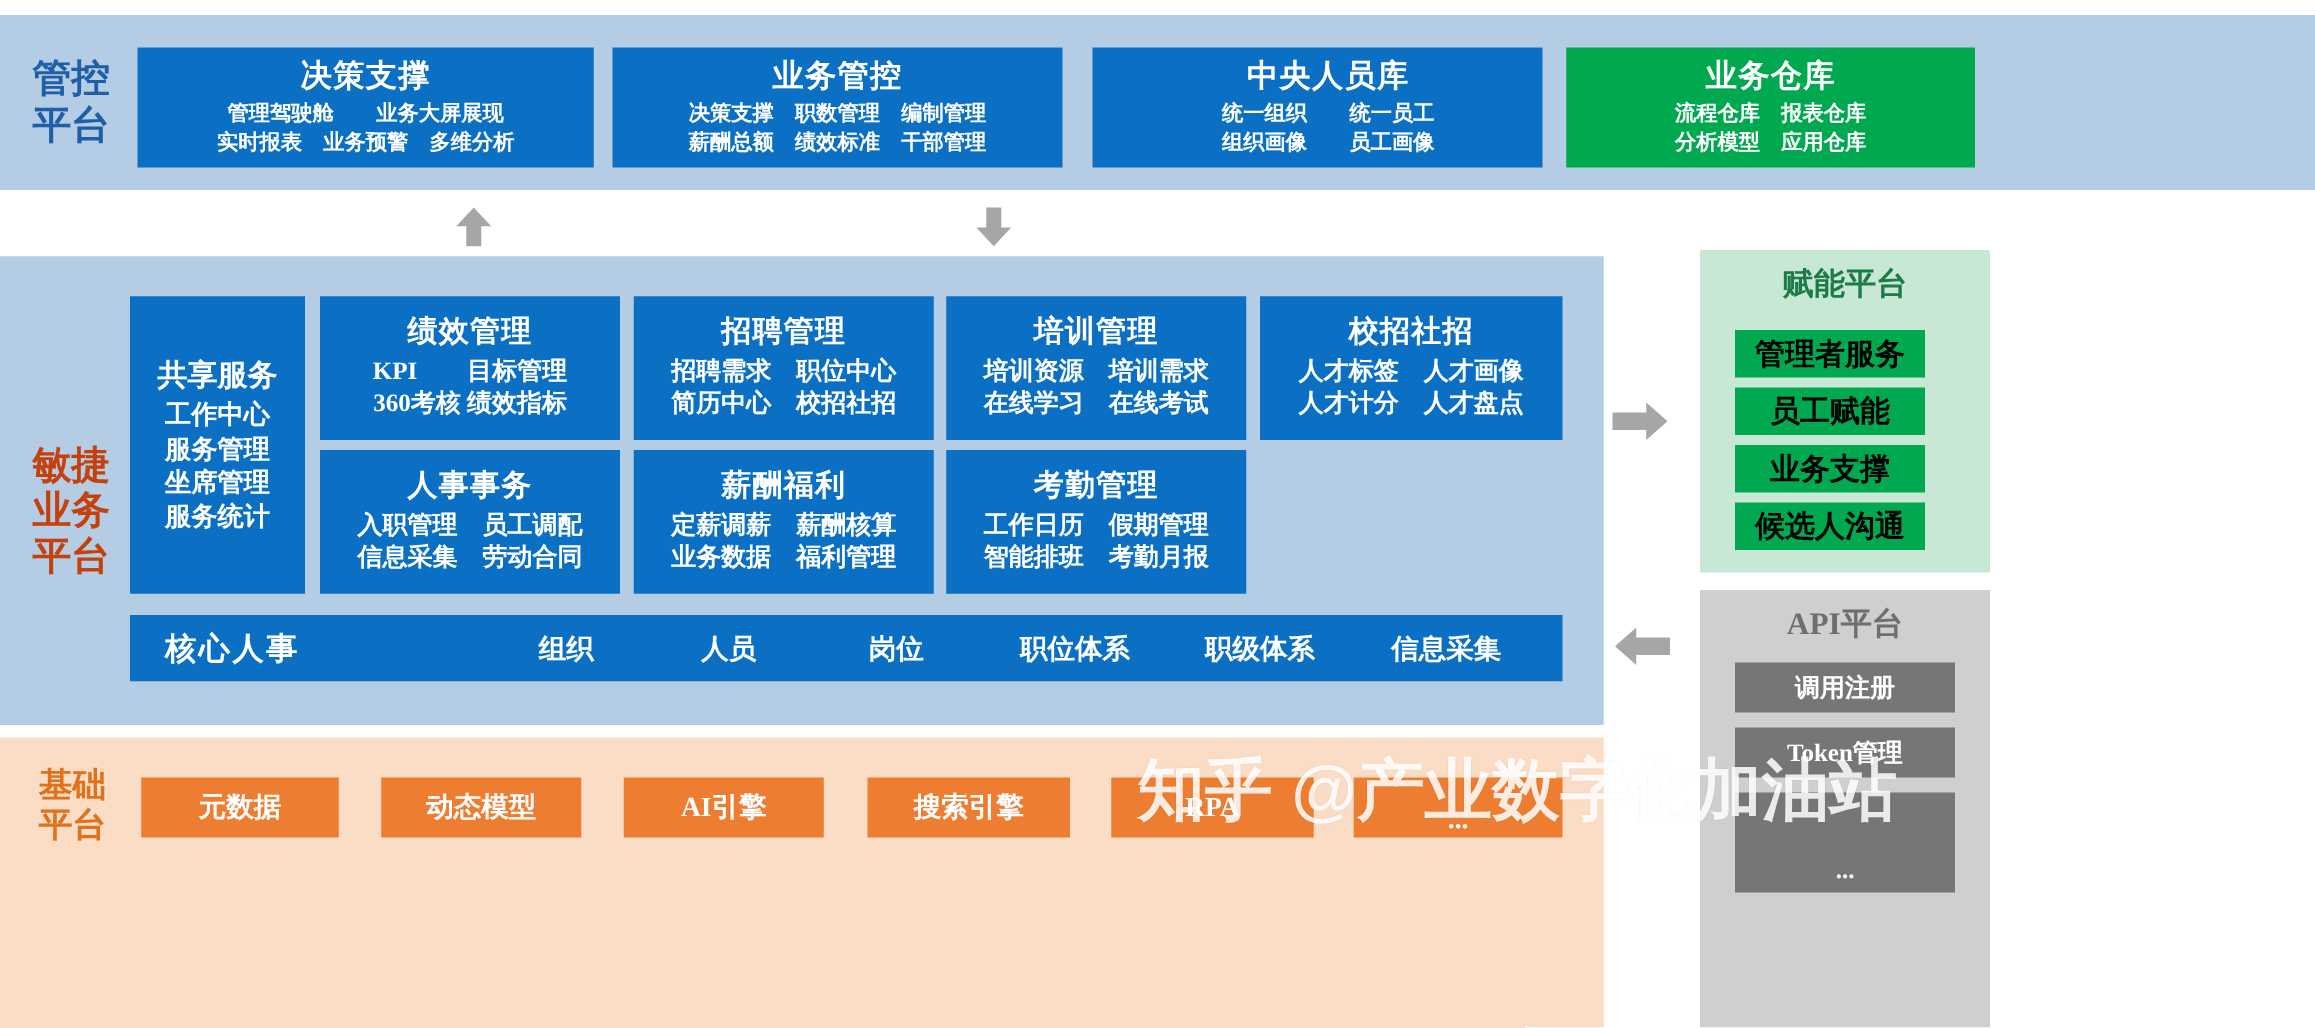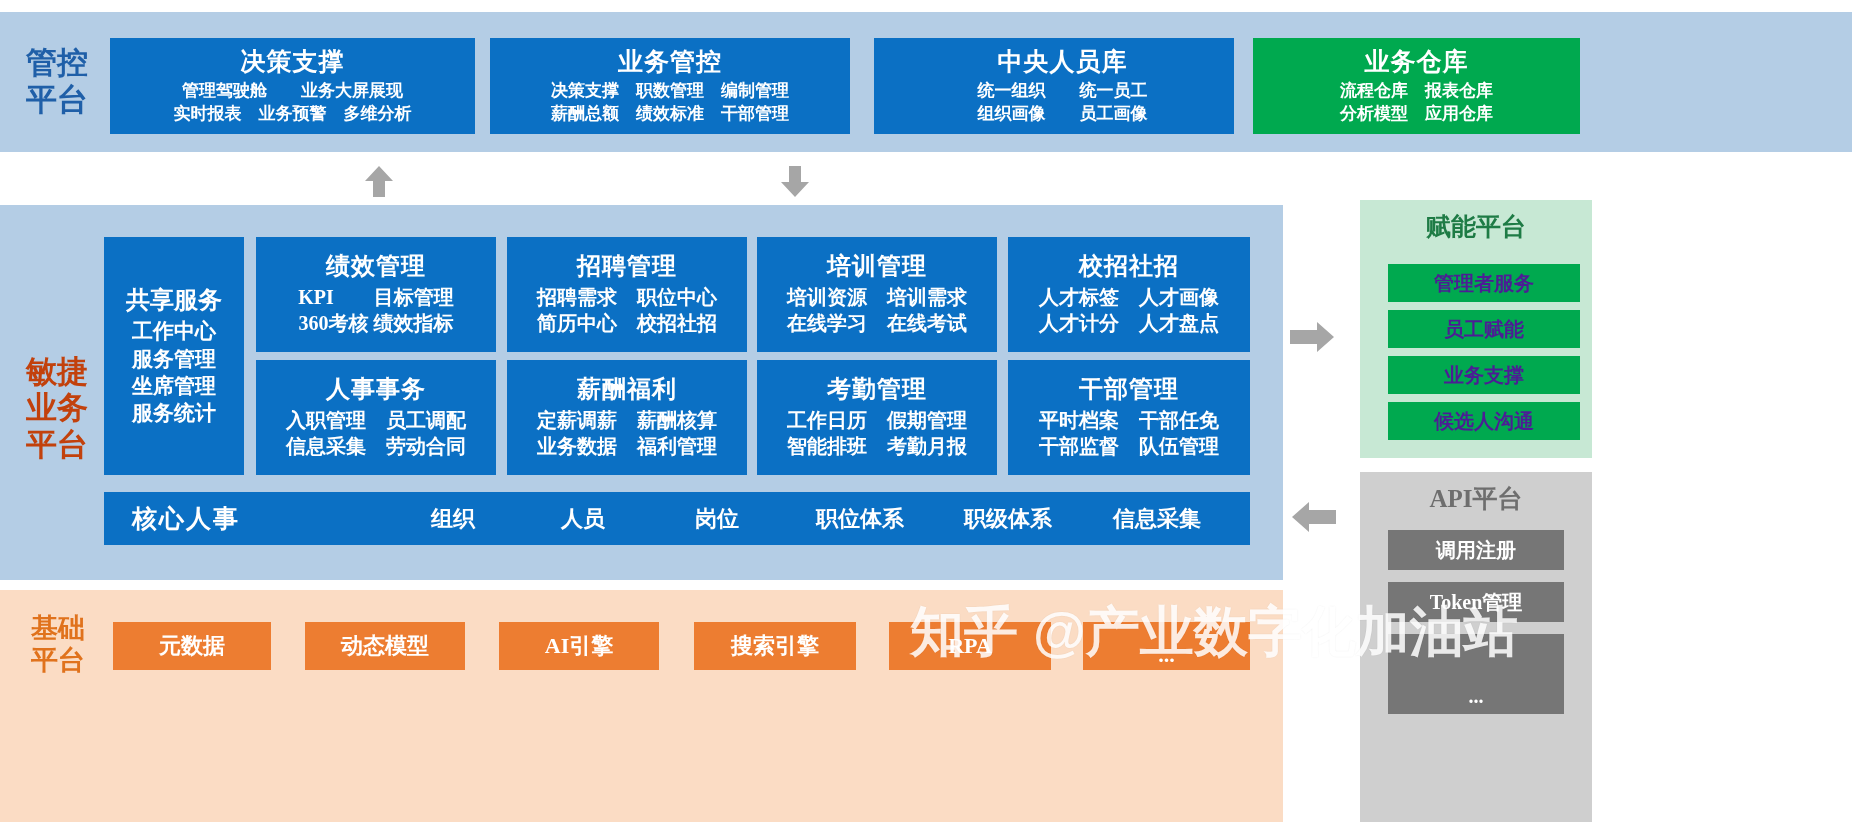--- a/index.html
+++ b/index.html
@@ -59,22 +59,22 @@
     color:#fff;display:flex;align-items:center;box-sizing:border-box;padding-left:28px;
   }
   #core .core-title{font-size:25px;font-weight:bold;letter-spacing:2px;width:256px;}
   #core .core-item{font-size:22px;font-weight:bold;text-align:center;}
 
   
   #enable-band{position:absolute;left:1360px;top:200px;width:232px;height:258px;background:#c7e8d4;}
   #enable-title{position:absolute;left:1360px;top:210px;width:232px;text-align:center;
       font-size:25px;font-weight:bold;color:#1e7b45;}
   .enable-item{
-    position:absolute;left:1388px;width:192px;height:38px;background:#00a94f;color:#4c1d95;
-    display:flex;align-items:center;justify-content:center;font-size:20px;font-weight:bold;
+    position:absolute;left:1388px;width:152px;height:38px;background:#00a94f;color:#000000;
+    display:flex;align-items:center;justify-content:center;font-size:24px;font-weight:bold;
   }
 
   
   #api-band{position:absolute;left:1360px;top:472px;width:232px;height:350px;background:#cfcfcf;}
   #api-title{position:absolute;left:1360px;top:482px;width:232px;text-align:center;
       font-size:25px;font-weight:bold;color:#6e6e6e;}
   .api-item{
     position:absolute;left:1388px;width:176px;height:40px;background:#767676;color:#fff;
     display:flex;align-items:center;justify-content:center;font-size:20px;font-weight:bold;
   }
@@ -183,25 +183,20 @@
   </div>
   <div class="mod" style="left:507px;top:360px;width:240px;">
     <div class="ct">薪酬福利</div>
     <div class="cs">定薪调薪　薪酬核算</div>
     <div class="cs">业务数据　福利管理</div>
   </div>
   <div class="mod" style="left:757px;top:360px;width:240px;">
     <div class="ct">考勤管理</div>
     <div class="cs">工作日历　假期管理</div>
     <div class="cs">智能排班　考勤月报</div>
-  </div>
-  <div class="mod" style="left:1008px;top:360px;width:242px;">
-    <div class="ct">干部管理</div>
-    <div class="cs">平时档案　干部任免</div>
-    <div class="cs">干部监督　队伍管理</div>
   </div>
 
   <div id="core">
     <div class="core-title">核心人事</div>
     <div class="core-item" style="width:130px;">组织</div>
     <div class="core-item" style="width:130px;">人员</div>
     <div class="core-item" style="width:138px;">岗位</div>
     <div class="core-item" style="width:148px;">职位体系</div>
     <div class="core-item" style="width:148px;">职级体系</div>
     <div class="core-item" style="width:150px;">信息采集</div>

